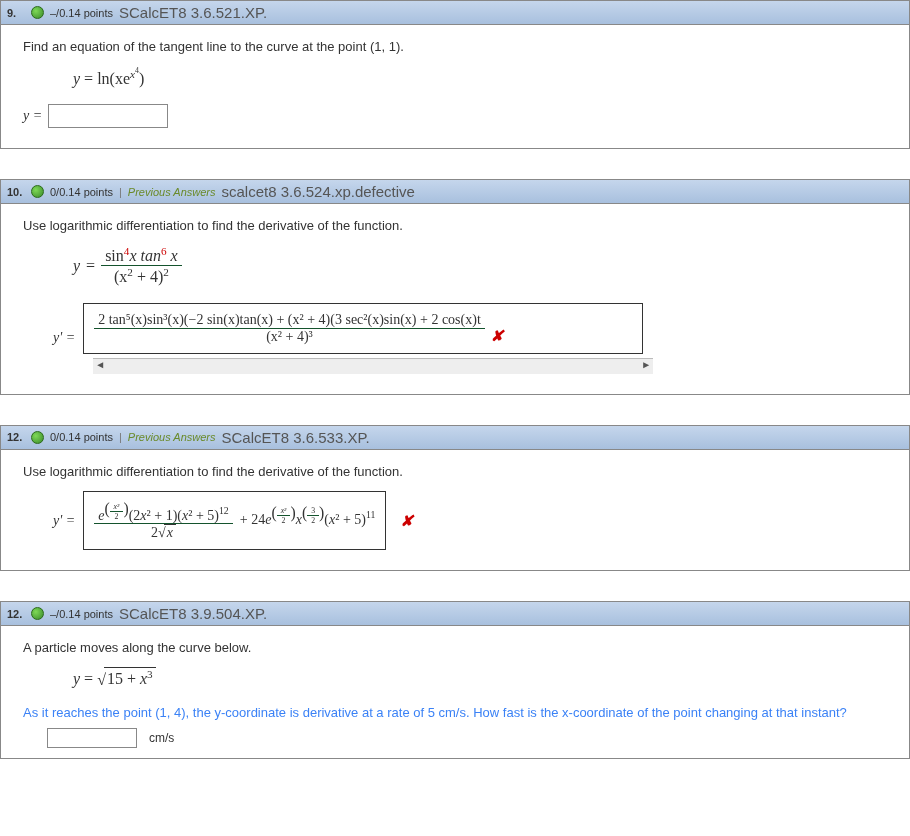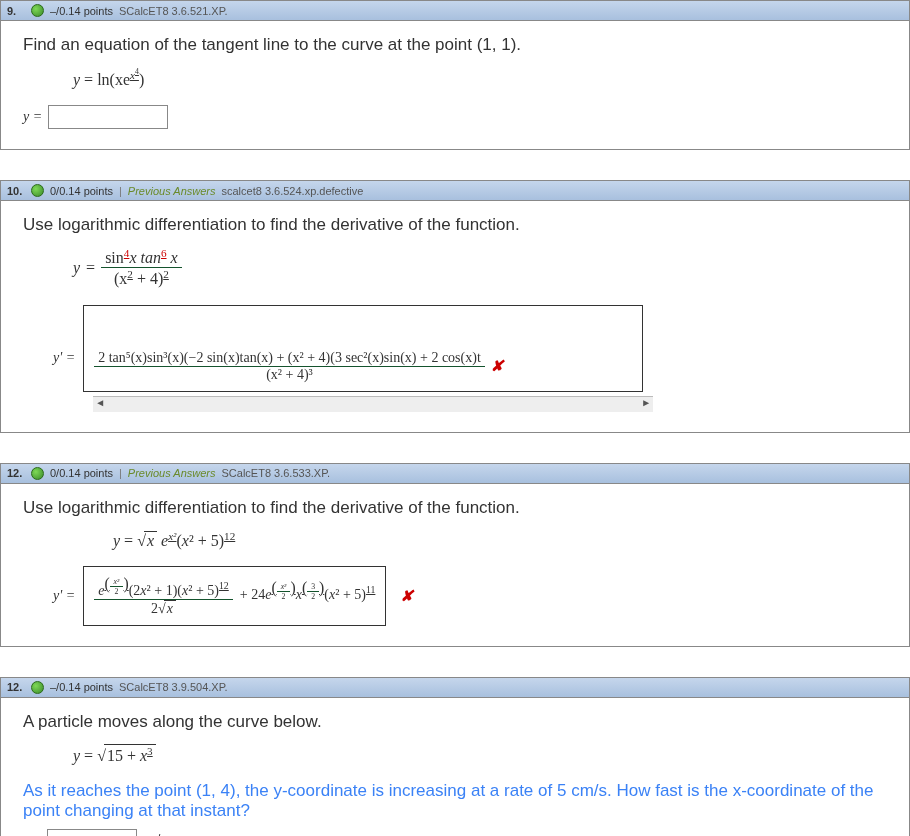--- a/index.html
+++ b/index.html
@@ -43,38 +43,38 @@
     color: #333;
   }
   .prev-link {
     color: #6a8a2a;
     font-size: 11px;
     text-decoration: none;
     font-style: italic;
   }
   .sep { color: #777; }
   .source {
-    font-size: 11px;
+    font-size: 15px;
     color: #555;
   }
   .q-body {
     padding: 14px 22px 20px 22px;
   }
   .prompt {
-    font-size: 17px;
+    font-size: 13px;
     color: #333;
     margin-bottom: 12px;
   }
   .eq {
     margin: 6px 0 16px 50px;
     font-family: "Times New Roman", serif;
     font-size: 16px;
   }
   .inline-eq { font-style: italic; }
-  .sup { font-size: 0.7em; vertical-align: super; text-decoration: underline; }
+  .sup { font-size: 0.7em; vertical-align: super; }
   .y-input-row {
     display: flex;
     align-items: center;
     gap: 6px;
     font-family: "Times New Roman", serif;
     font-size: 14px;
     font-style: italic;
     margin-top: 8px;
   }
   .answer-input {
@@ -163,21 +163,21 @@
   .as-point span { color: #3b82f6; }
   .unit {
     font-family: Arial, sans-serif;
     font-style: normal;
     font-size: 12px;
     margin-left: 4px;
   }
   .inline-row {
     display: flex;
     align-items: center;
-    gap: 0;
+    gap: 8px;
     margin-top: 8px;
     font-family: Arial, sans-serif;
     font-size: 12px;
     margin-left: 8px;
     padding-left: 16px;
   }
 </style>
 </head>
 <body>
 
@@ -218,21 +218,21 @@
       <span>=</span>
       <span class="frac">
         <span class="num"><span>sin</span><span class="sup" style="color:#c00">4</span><span class="inline-eq">x tan</span><span class="sup" style="color:#c00">6</span> <span class="inline-eq">x</span></span>
         <span class="den"><span>(x</span><span class="sup">2</span><span> + 4)</span><span class="sup">2</span></span>
       </span>
     </div>
     <div class="answer-row">
       <span>y' =</span>
       <div>
         <div class="big-box" style="width:560px;">
-          <div style="display:flex; align-items:center;margin-top:36px;">
+          <div style="display:flex; align-items:flex-end;">
             <span class="frac" style="font-style:normal;">
               <span class="num" style="font-size:14px;">2 tan⁵(x)sin³(x)(−2 sin(x)tan(x) + (x² + 4)(3 sec²(x)sin(x) + 2 cos(x)t</span>
               <span class="den" style="font-size:14px;">(x² + 4)³</span>
             </span>
             <span class="x-mark">✘</span>
           </div>
         </div>
         <div class="scrollbar">
           <span class="scroll-arrow">◄</span>
           <span class="scroll-arrow">►</span>
@@ -246,23 +246,20 @@
   <div class="q-head">
     <span class="q-num">12.</span>
     <span class="dot"></span>
     <span class="points">0/0.14 points</span>
     <span class="sep">|</span>
     <a href="#" class="prev-link">Previous Answers</a>
     <span class="source">SCalcET8 3.6.533.XP.</span>
   </div>
   <div class="q-body">
     <div class="prompt">Use logarithmic differentiation to find the derivative of the function.</div>
-    <div class="eq" style="margin-left:90px;">
-      <span class="inline-eq">y</span> = <span class="sqrt-sign"></span><span class="sqrt inline-eq">x</span> <span class="inline-eq">e</span><span class="sup inline-eq">x²</span>(<span class="inline-eq">x</span>² + 5)<span class="sup">12</span>
-    </div>
     <div class="answer-row">
       <span>y' =</span>
       <div class="big-box" style="font-style:normal;font-family:'Times New Roman',serif;font-size:14px;">
         <span class="frac">
           <span class="num">
             <span class="inline-eq">e</span><span class="sup"><span class="paren">(</span><span class="frac" style="font-size:0.8em;"><span class="num inline-eq">x²</span><span class="den">2</span></span><span class="paren">)</span></span>(2<span class="inline-eq">x</span>² + 1)(<span class="inline-eq">x</span>² + 5)<span class="sup">12</span>
           </span>
           <span class="den">2<span class="sqrt-sign"></span><span class="sqrt inline-eq">x</span></span>
         </span>
         &nbsp;+&nbsp;24<span class="inline-eq">e</span><span class="sup"><span class="paren">(</span><span class="frac" style="font-size:0.8em;"><span class="num inline-eq">x²</span><span class="den">2</span></span><span class="paren">)</span></span><span class="inline-eq">x</span><span class="sup"><span class="paren">(</span><span class="frac" style="font-size:0.8em;"><span class="num">3</span><span class="den">2</span></span><span class="paren">)</span></span>(<span class="inline-eq">x</span>² + 5)<span class="sup">11</span>
@@ -278,20 +275,20 @@
     <span class="dot"></span>
     <span class="points">–/0.14 points</span>
     <span class="source">SCalcET8 3.9.504.XP.</span>
   </div>
   <div class="q-body" style="padding-bottom:10px;">
     <div class="prompt">A particle moves along the curve below.</div>
     <div class="eq">
       <span class="inline-eq">y</span> = <span class="sqrt-sign"></span><span class="sqrt"><span>15 + </span><span class="inline-eq">x</span><span class="sup">3</span></span>
     </div>
     <div class="prompt as-point" style="margin-bottom:4px;">
-      <span>As it reaches the point (</span><span>1</span><span>, </span><span>4</span><span>), the y-coordinate is increasing at a rate of </span><span>5</span><span> cm/s. How fast is the x-coordinate of the point changing at that instant?</span>
+      <span>As it reaches the point (</span><span>1</span><span>, </span><span>4</span><span>), the y-coordinate is derivative at a rate of </span><span>5</span><span> cm/s. How fast is the x-coordinate of the point changing at that instant?</span>
     </div>
     <div class="inline-row">
       <input class="short-input" style="">
       <span class="unit">cm/s</span>
     </div>
   </div>
 </div>
 
 </body></html>

